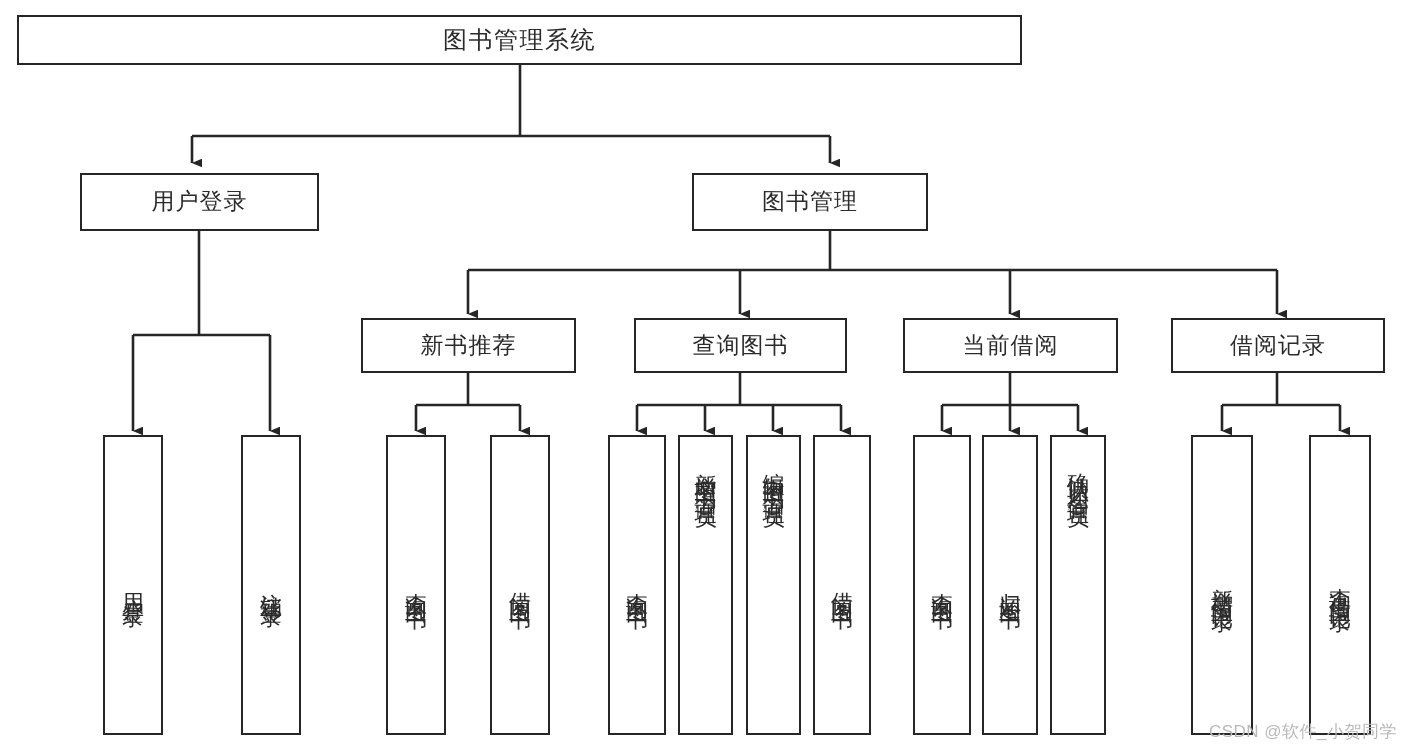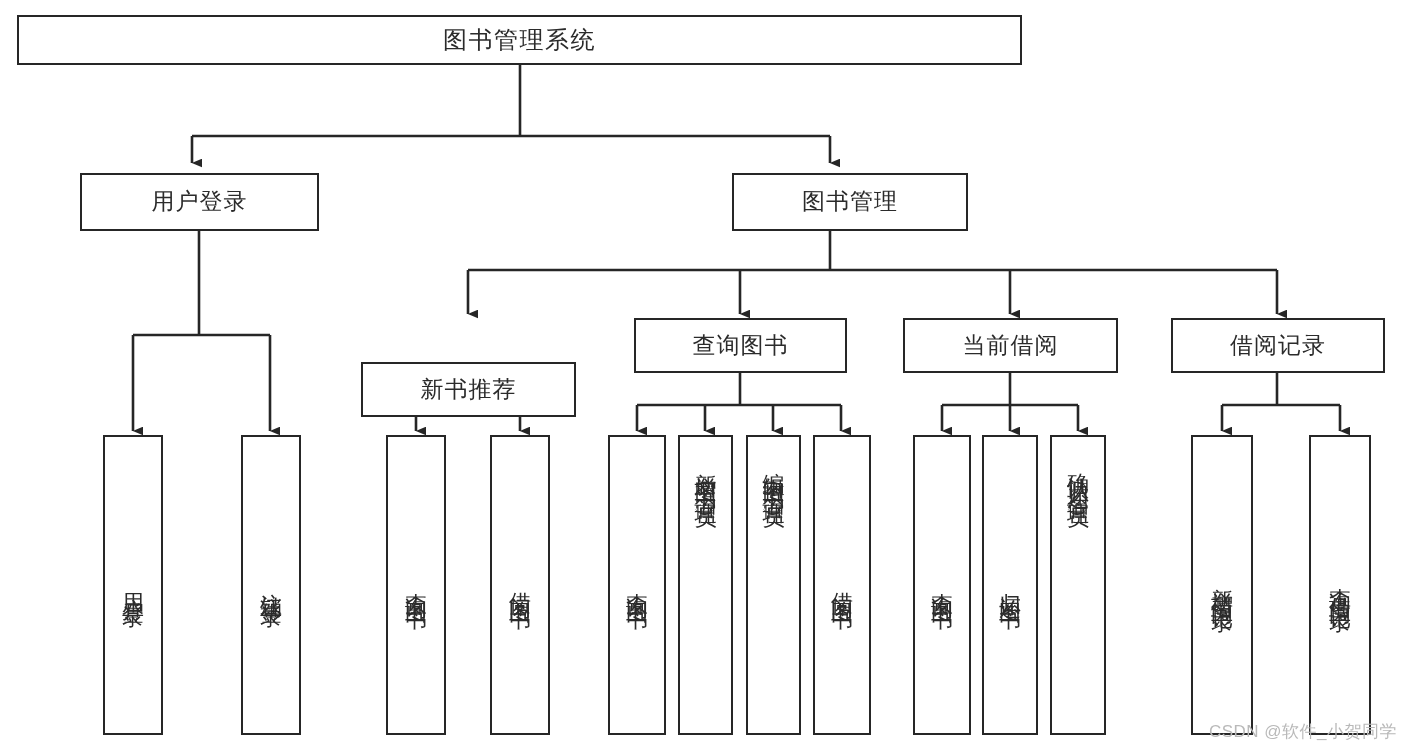--- a/index.html
+++ b/index.html
@@ -138,25 +138,25 @@
   </svg>
 
   <div class="node horiz root" style="left:17px; top:15px; width:1005px; height:50px;">
     <span class="node-label">图书管理系统</span>
   </div>
 
   <div class="node horiz" style="left:80px; top:173px; width:239px; height:58px;">
     <span class="node-label">用户登录</span>
   </div>
 
-  <div class="node horiz" style="left:732px; top:173px; width:236px; height:58px;">
+  <div class="node horiz" style="left:692px; top:173px; width:236px; height:58px;">
     <span class="node-label">图书管理</span>
   </div>
 
-  <div class="node horiz" style="left:361px; top:318px; width:215px; height:55px;margin-top:44px;">
+  <div class="node horiz" style="left:361px; top:318px; width:215px; height:55px;">
     <span class="node-label">新书推荐</span>
   </div>
 
   <div class="node horiz" style="left:634px; top:318px; width:213px; height:55px;">
     <span class="node-label">查询图书</span>
   </div>
 
   <div class="node horiz" style="left:1171px; top:318px; width:214px; height:55px;">
     <span class="node-label">借阅记录</span>
   </div>

